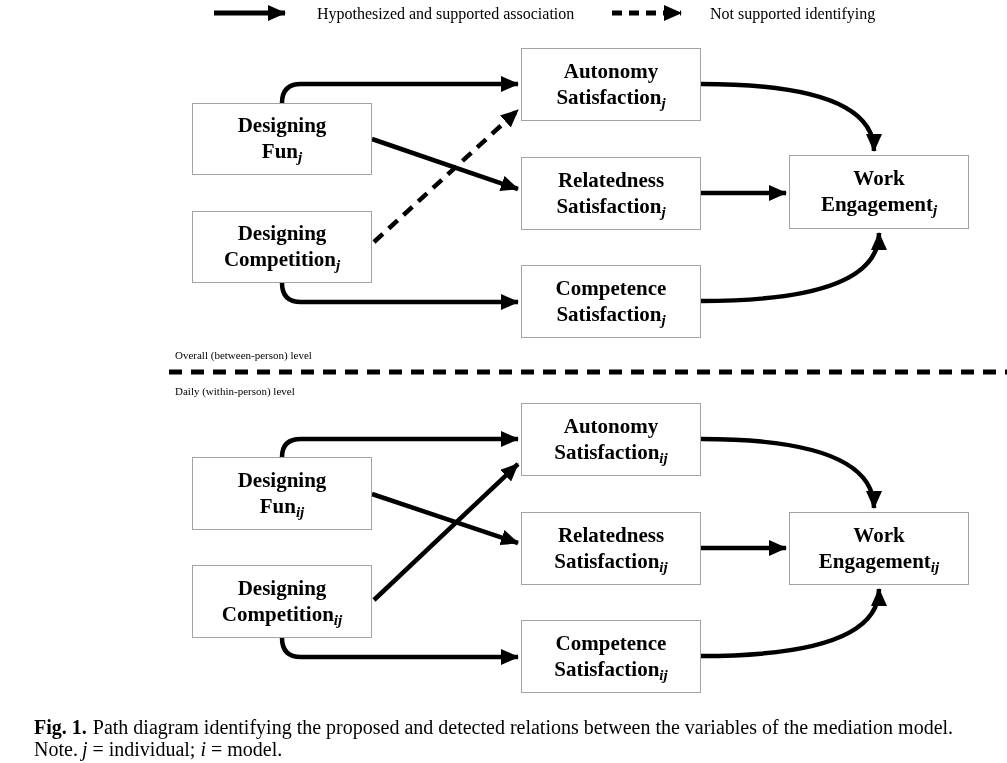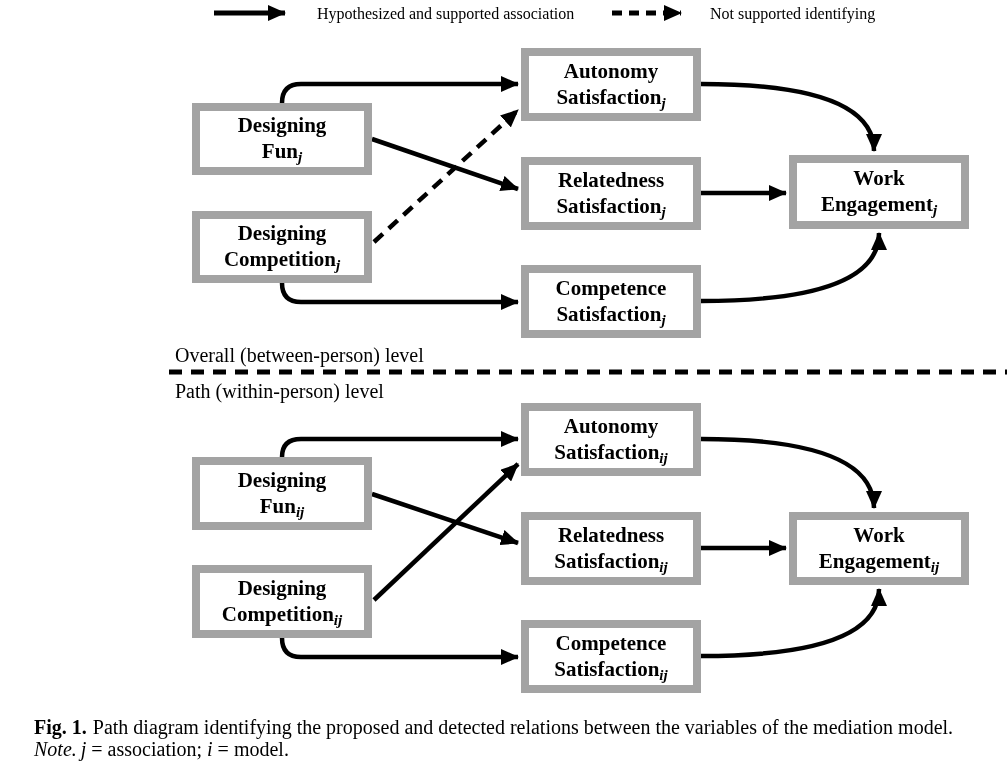--- a/index.html
+++ b/index.html
@@ -16,21 +16,21 @@
   .diagram-svg { position: absolute; left: 0; top: 0; width: 1007px; height: 763px; }
   .edge { fill: none; stroke: #000; stroke-width: 4.5px; }
   .edge.dashed { stroke-dasharray: 12 8; }
   .legend-line { fill: none; stroke: #000; stroke-width: 5px; }
   .legend-line.dashed { stroke-dasharray: 10 7; }
   .divider-line { fill: none; stroke: #000; stroke-width: 5px; stroke-dasharray: 13 9; }
 
   .node {
     position: absolute;
     width: 180px; height: 73px;
-    border: 8px solid #a3a3a3;
+    border: 1px solid #a3a3a3;
     background: #fff;
     box-sizing: border-box;
     display: flex; align-items: center; justify-content: center;
     text-align: center;
     font-weight: bold;
     font-size: 21px;
     line-height: 1.22;
   }
   .node sub {
     font-style: italic;
@@ -54,31 +54,31 @@
 
   .legend-label {
     position: absolute; top: 4px;
     font-size: 16px; line-height: 19px; white-space: nowrap;
   }
   .legend-supported-label { left: 288px; }
   .legend-notsupported-label { left: 681px; }
 
   .level-label {
     position: absolute; left: 146px;
-    font-size: 20px; line-height: 16px; white-space: nowrap;
+    font-size: 11px; line-height: 16px; white-space: nowrap;
   }
   .level-between { top: 347px; }
   .level-within  { top: 383px; }
 
   .caption {
     position: absolute; left: 5px; top: 716px; width: 990px;
     font-size: 20px; line-height: 22px;
   }
   .caption .fig-label { font-weight: bold; margin-right: 6px; }
-  .caption .note-label { font-style: italic; margin-right: 4px; }
+  .caption .note-label { margin-right: 4px; }
   .caption .var { font-style: italic; }
 </style>
 </head>
 <body>
 
 <div class="figure">
 
   <svg class="diagram-svg" viewBox="0 0 1007 763">
     <defs>
       <marker id="arrowhead" markerUnits="userSpaceOnUse" markerWidth="20" markerHeight="16" refX="17" refY="8" orient="auto">
@@ -105,21 +105,21 @@
     <path class="edge" d="M253 638 Q253 657 272 657 L489 657" marker-end="url(#arrowhead)"></path>
     <path class="edge" d="M672 439 Q845 439 845 508" marker-end="url(#arrowhead)"></path>
     <path class="edge" d="M672 548 L757 548" marker-end="url(#arrowhead)"></path>
     <path class="edge" d="M672 656 Q850 656 850 589" marker-end="url(#arrowhead)"></path>
   </svg>
 
   <div class="legend-label legend-supported-label">Hypothesized and supported association</div>
   <div class="legend-label legend-notsupported-label">Not supported identifying</div>
 
   <div class="level-label level-between">Overall (between-person) level</div>
-  <div class="level-label level-within">Path (within-person) level</div>
+  <div class="level-label level-within">Daily (within-person) level</div>
 
   <div class="node n-fun-j">
     <div>
       <span>Designing</span><br>
       <span><span>Fun</span><sub>j</sub></span>
     </div>
   </div>
   <div class="node n-competition-j">
     <div>
       <span>Designing</span><br>
@@ -183,16 +183,16 @@
   </div>
   <div class="node n-work-ij">
     <div>
       <span>Work</span><br>
       <span><span>Engagement</span><sub>ij</sub></span>
     </div>
   </div>
 
   <div class="caption">
     <div><span class="fig-label">Fig. 1.</span><span>Path diagram identifying the proposed and detected relations between the variables of the mediation model.</span></div>
-    <div><span class="note-label">Note.</span><span class="var">j</span><span> = association; </span><span class="var">i</span><span> = model.</span></div>
+    <div><span class="note-label">Note.</span><span class="var">j</span><span> = individual; </span><span class="var">i</span><span> = model.</span></div>
   </div>
 
 </div>
 
 </body></html>

